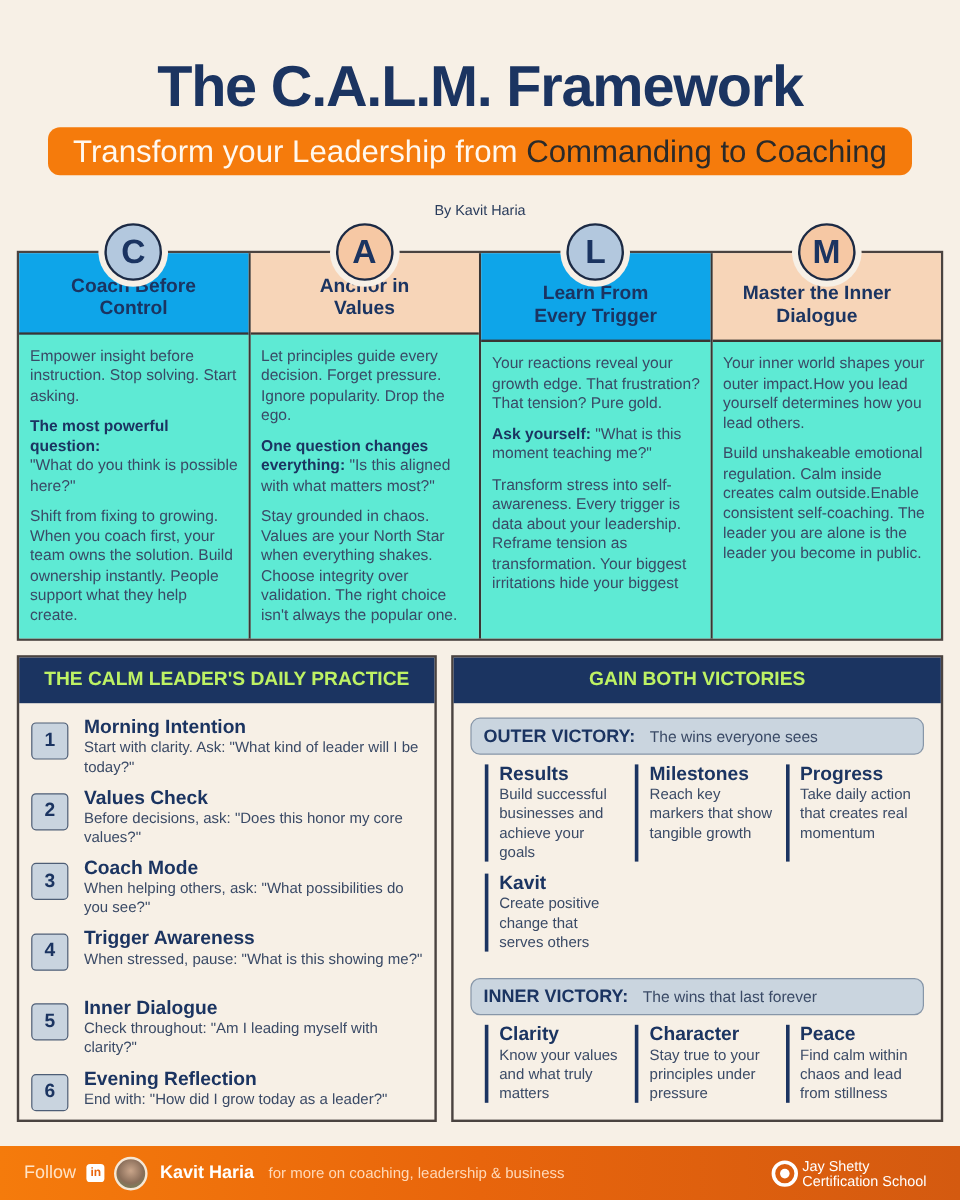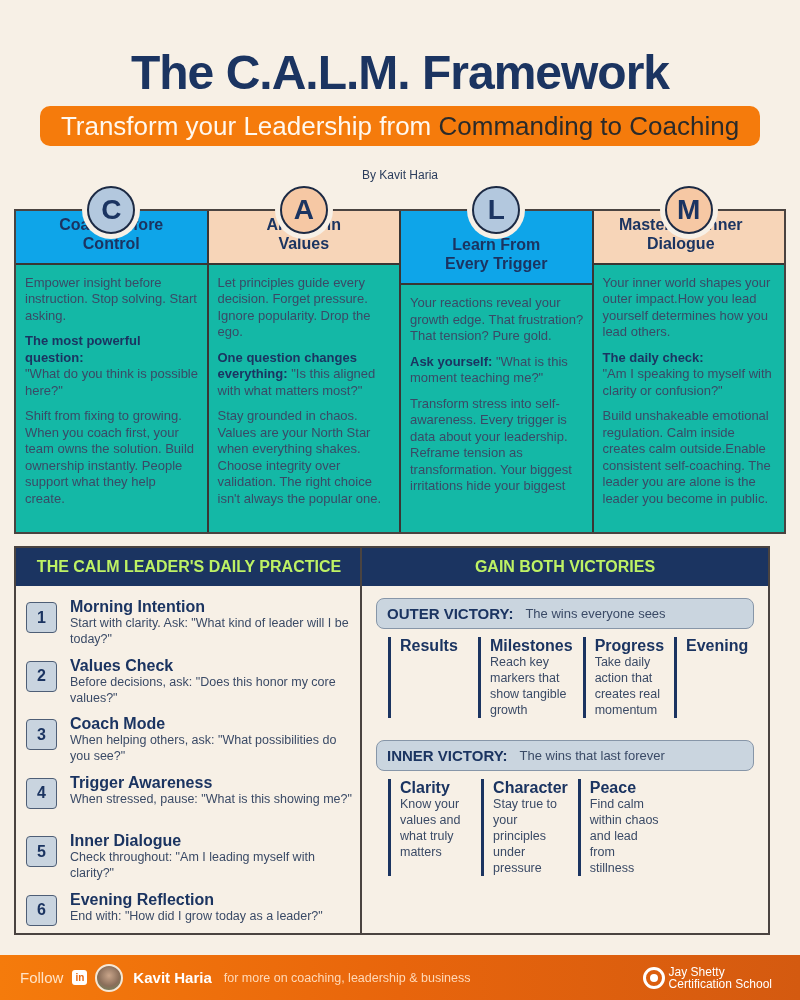--- a/index.html
+++ b/index.html
@@ -53,33 +53,33 @@
   }
   .calm-letter {
     width: 48px; height: 48px; border-radius: 50%;
     border: 2px solid #1c2a44;
     display: flex; align-items: center; justify-content: center;
     font-size: 28px; font-weight: 700; color: #1b3461;
   }
   .calm-col.blue .calm-letter { background: #b3c8de; }
   .calm-col.peach .calm-letter { background: #f6c8a4; }
   .calm-body {
-    padding: 10px 8px 16px 9px; font-size: 13px; line-height: 16.5px; color: #3a4a66;
-    background: #14b8a6; flex: 1;
+    padding: 10px 8px 2px 9px; font-size: 13px; line-height: 16.5px; color: #3a4a66;
+    background: #5eead4; flex: 1;
   }
   .calm-body p { margin-bottom: 9px; }
   .calm-body b { color: #1b3461; }
 
   
   .box {
     position: absolute; top: 546px; height: 389px;
     border: 2px solid #4a4340; background: #f7f0e6;
   }
   .box-left { left: 14px; width: 350px; }
-  .box-right { left: 360px; width: 410px; }
+  .box-right { left: 376px; width: 410px; }
   .box-head {
     height: 38px; background: #1b3461; color: #bef264;
     font-size: 16px; font-weight: 700; text-align: center; line-height: 38px;
   }
 
   .practice-list { padding: 12px 0 0 10px; }
   .practice-item { display: flex; margin-bottom: 10px; height: 48.5px; }
   .practice-num {
     width: 31px; height: 31px; flex: none; margin-top: 4px;
     background: #c9d4df; border: 1.5px solid #4e5e76; border-radius: 4px;
@@ -92,21 +92,21 @@
   .practice-desc { font-size: 12.5px; color: #3a4a66; line-height: 16px; }
 
   .victory { padding: 12px 14px 0 14px; }
   .victory-pill {
     height: 31px; border-radius: 8px; background: #cad5df;
     border: 1.5px solid #8796a8; display: flex; align-items: center;
     padding-left: 10px; margin-bottom: 8px;
   }
   .victory-pill .vlabel { font-size: 15px; font-weight: 700; color: #1b3461; margin-right: 12px; }
   .victory-pill .vdesc { font-size: 13px; color: #3a4a66; }
-  .victory-grid { display: grid; grid-template-columns: 1fr 1fr 1fr 1fr; column-gap: 10px; row-gap: 10px; padding-left: 12px; }
+  .victory-grid { display: grid; grid-template-columns: 1fr 1fr 1fr; column-gap: 10px; row-gap: 10px; padding-left: 12px; }
   .victory-item { border-left: 3px solid #1b3461; padding-left: 9px; }
   .victory-item .vi-title { font-size: 16px; font-weight: 700; color: #1b3461; line-height: 17px; }
   .victory-item .vi-desc { font-size: 12.5px; color: #3a4a66; line-height: 16px; }
   .victory + .victory { padding-top: 22px; }
 
   
   .footer {
     position: absolute; left: 0; top: 955px; width: 800px; height: 45px;
     background: linear-gradient(90deg, #f57b0c 0%, #e8650c 50%, #d45a10 100%);
     display: flex; align-items: center; color: #fff;
@@ -174,21 +174,20 @@
       <p>Transform stress into self-awareness. Every trigger is data about your leadership. Reframe tension as transformation. Your biggest irritations hide your biggest</p>
     </div>
   </div>
   <div class="calm-col peach">
     <div class="calm-letter-halo">
         <div class="calm-letter">M</div>
       </div>
     <div class="calm-head" style="padding-left:20px;padding-right:36px;">Master the Inner Dialogue</div>
     <div class="calm-body">
       <p>Your inner world shapes your outer impact.How you lead yourself determines how you lead others.</p>
-      <p><b style="display:block">The daily check:</b><span>"Am I speaking to myself with clarity or confusion?"</span></p>
       <p>Build unshakeable emotional regulation. Calm inside creates calm outside.Enable consistent self-coaching. The leader you are alone is the leader you become in public.</p>
     </div>
   </div>
 </div>
 
 <div class="box box-left">
   <div class="box-head">THE CALM LEADER'S DAILY PRACTICE</div>
   <div class="practice-list">
     <div class="practice-item">
       <div class="practice-num">1</div>
@@ -238,31 +237,33 @@
 <div class="box box-right">
   <div class="box-head">GAIN BOTH VICTORIES</div>
   <div class="victory">
     <div class="victory-pill">
       <span class="vlabel">OUTER VICTORY:</span>
       <span class="vdesc">The wins everyone sees</span>
     </div>
     <div class="victory-grid">
       <div class="victory-item">
           <div class="vi-title">Results</div>
+          <div class="vi-desc">Build successful businesses and achieve your goals</div>
         </div>
       <div class="victory-item">
           <div class="vi-title">Milestones</div>
           <div class="vi-desc">Reach key markers that show tangible growth</div>
         </div>
       <div class="victory-item">
           <div class="vi-title">Progress</div>
           <div class="vi-desc">Take daily action that creates real momentum</div>
         </div>
       <div class="victory-item">
-          <div class="vi-title">Evening</div>
+          <div class="vi-title">Kavit</div>
+          <div class="vi-desc">Create positive change that serves others</div>
         </div>
     </div>
   </div>
   <div class="victory">
     <div class="victory-pill">
       <span class="vlabel">INNER VICTORY:</span>
       <span class="vdesc">The wins that last forever</span>
     </div>
     <div class="victory-grid">
       <div class="victory-item">

